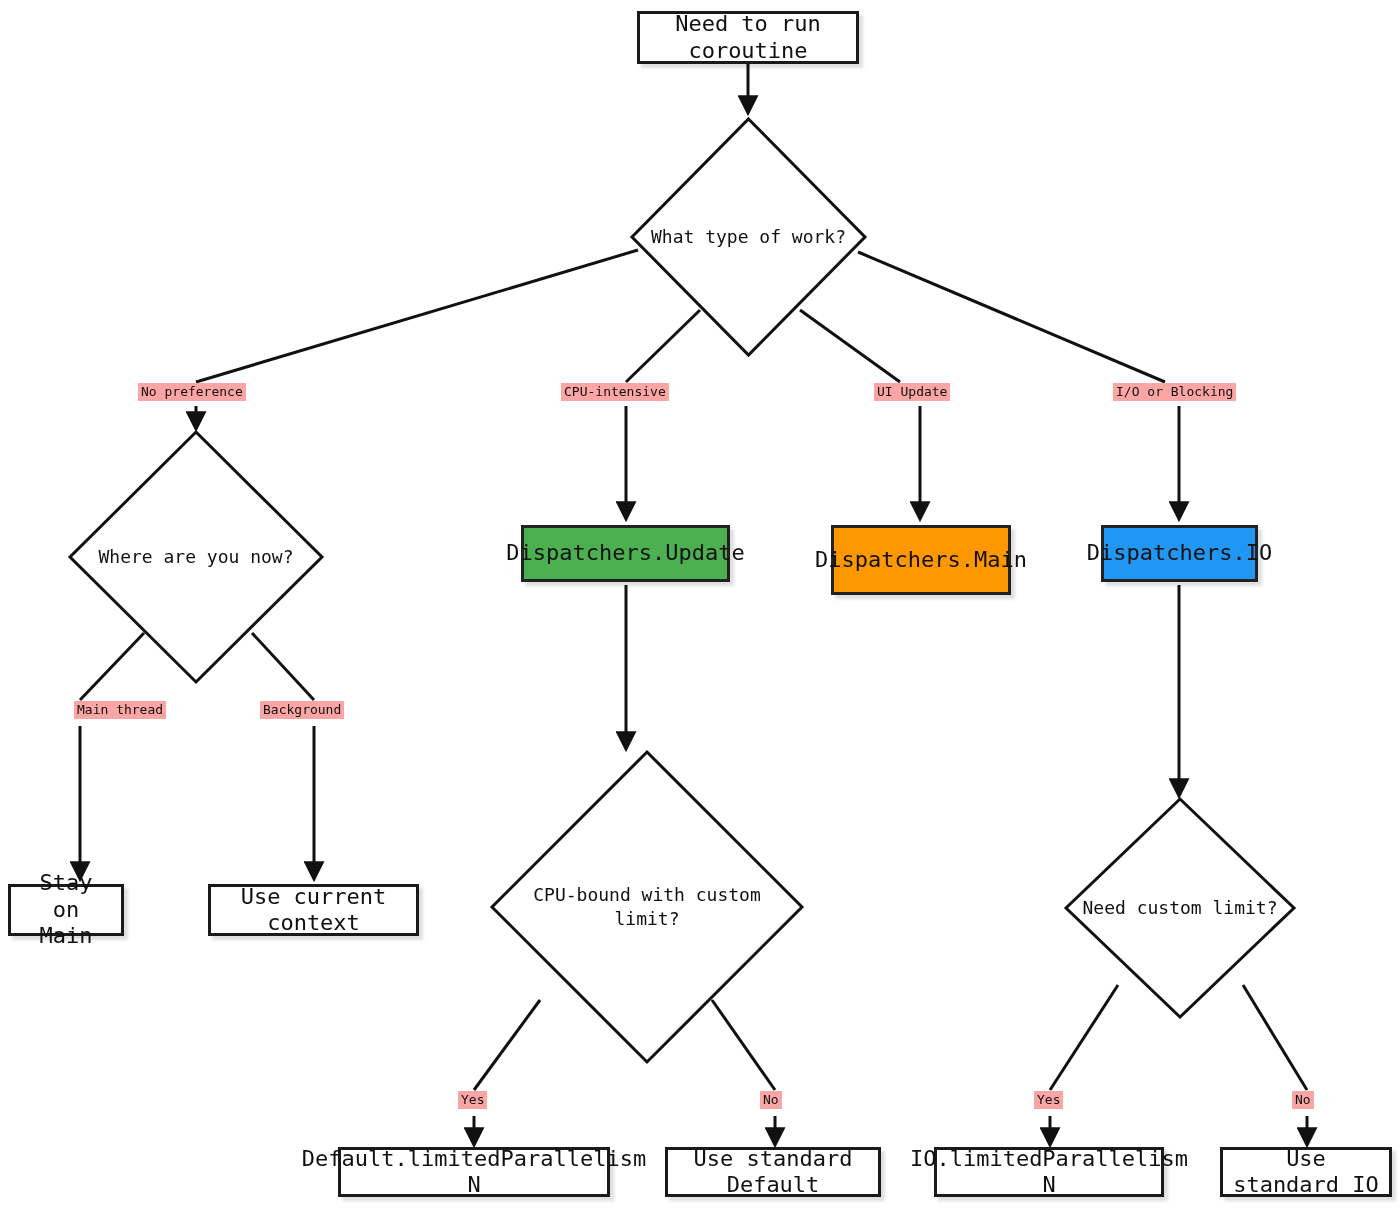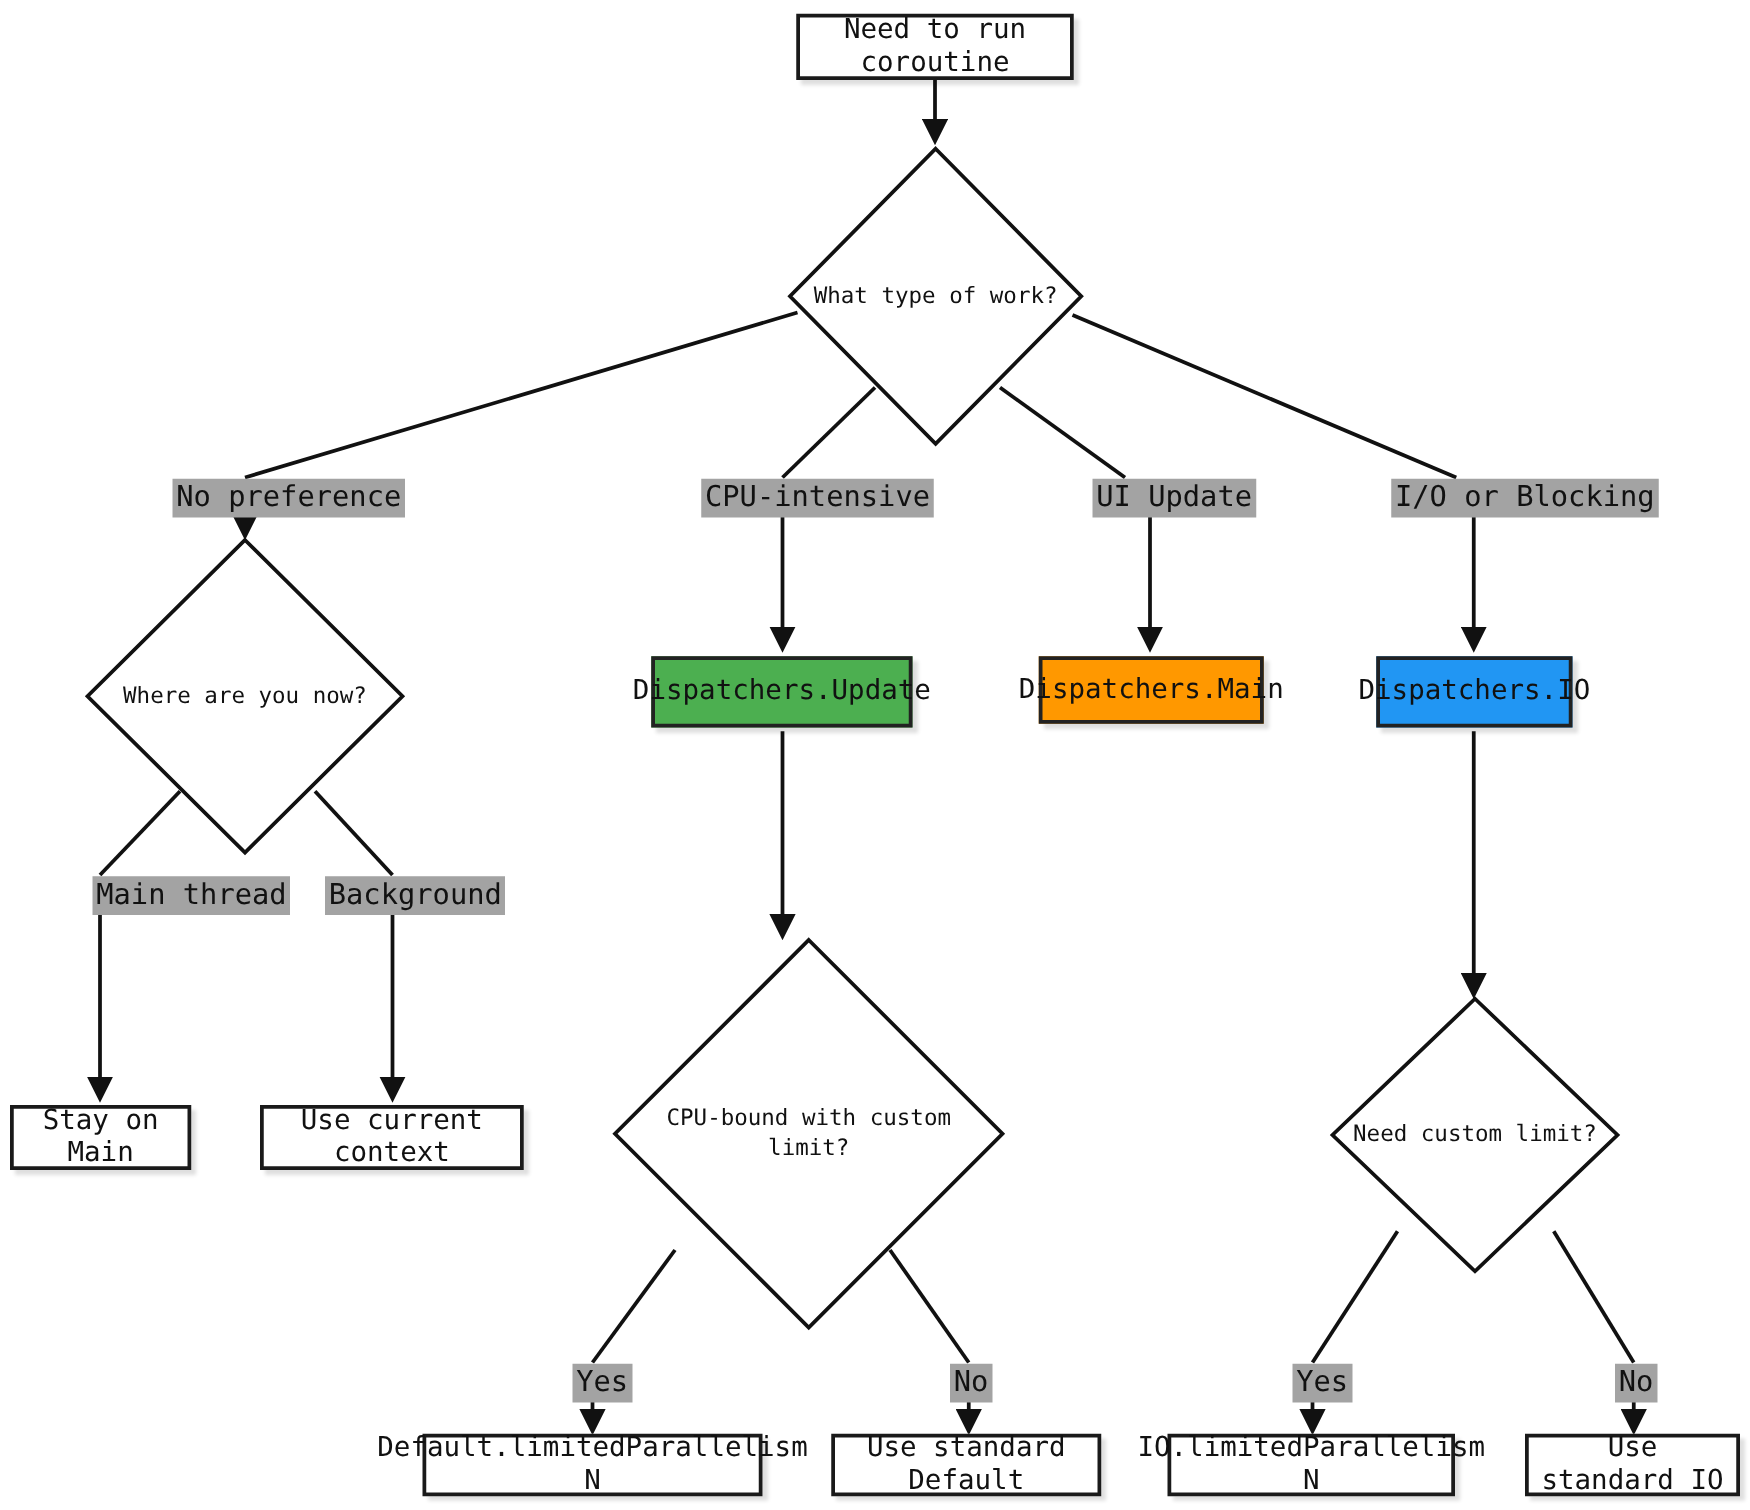--- a/index.html
+++ b/index.html
@@ -17,22 +17,22 @@
   .rect.orange{background:#FF9800;border-color:#222;}
   .rect.blue{background:#2196F3;border-color:#222;}
   .diamond{pointer-events:none;}
   .diamond .dlabel{
     position:absolute;left:0;top:0;width:100%;height:100%;
     display:flex;align-items:center;justify-content:center;
     font-size:18px;color:#111;line-height:1.35;text-align:center;
   }
   .diamond svg{display:block;overflow:visible;}
   .edgelabel{
-    position:absolute;background:#a3a3a3;color:#111;
-    font-size:23px;line-height:1.25;padding:1px 3px;white-space:nowrap;
+    position:absolute;background:#fca5a5;color:#111;
+    font-size:13px;line-height:1.25;padding:1px 3px;white-space:nowrap;
   }
 </style>
 </head>
 <body>
 
 <div id="stage">
 
   <svg class="edges" viewBox="0 0 1400 1208" xmlns="http://www.w3.org/2000/svg">
     <defs>
       <marker id="arrow" viewBox="0 0 10 10" refX="8" refY="5" markerWidth="7" markerHeight="7" orient="auto-start-reverse">
@@ -101,35 +101,35 @@
   <div class="node diamond" style="left:68px;top:430px;width:256px;height:254px;">
     <svg width="256" height="254" viewBox="0 0 256 254">
       <polygon points="128,2 254,127 128,252 2,127" fill="#ffffff" stroke="#111111" stroke-width="3"></polygon>
     </svg>
     <div class="dlabel">Where are you now?</div>
   </div>
 
   <div class="node rect green" style="left:521px;top:525px;width:209px;height:57px;">
     <span>Dispatchers.Update</span>
   </div>
-  <div class="node rect orange" style="left:831px;top:525px;width:180px;height:54px;">
+  <div class="node rect orange" style="left:831px;top:525px;width:180px;height:70px;">
     <span>Dispatchers.Main</span>
   </div>
   <div class="node rect blue" style="left:1101px;top:525px;width:157px;height:57px;">
     <span>Dispatchers.IO</span>
   </div>
 
   <div class="edgelabel" style="left:26px;top:701px;margin-left:48px;">
     <span>Main thread</span>
   </div>
   <div class="edgelabel" style="left:260px;top:701px;">
     <span>Background</span>
   </div>
 
-  <div class="node rect" style="left:8px;top:884px;width:145px;height:52px;">
+  <div class="node rect" style="left:8px;top:884px;width:116px;height:52px;">
     <span>Stay on Main</span>
   </div>
   <div class="node rect" style="left:208px;top:884px;width:211px;height:52px;">
     <span>Use current context</span>
   </div>
 
   <div class="node diamond" style="left:490px;top:750px;width:314px;height:314px;">
     <svg width="314" height="314" viewBox="0 0 314 314">
       <polygon points="157,2 312,157 157,312 2,157" fill="#ffffff" stroke="#111111" stroke-width="3"></polygon>
     </svg>

